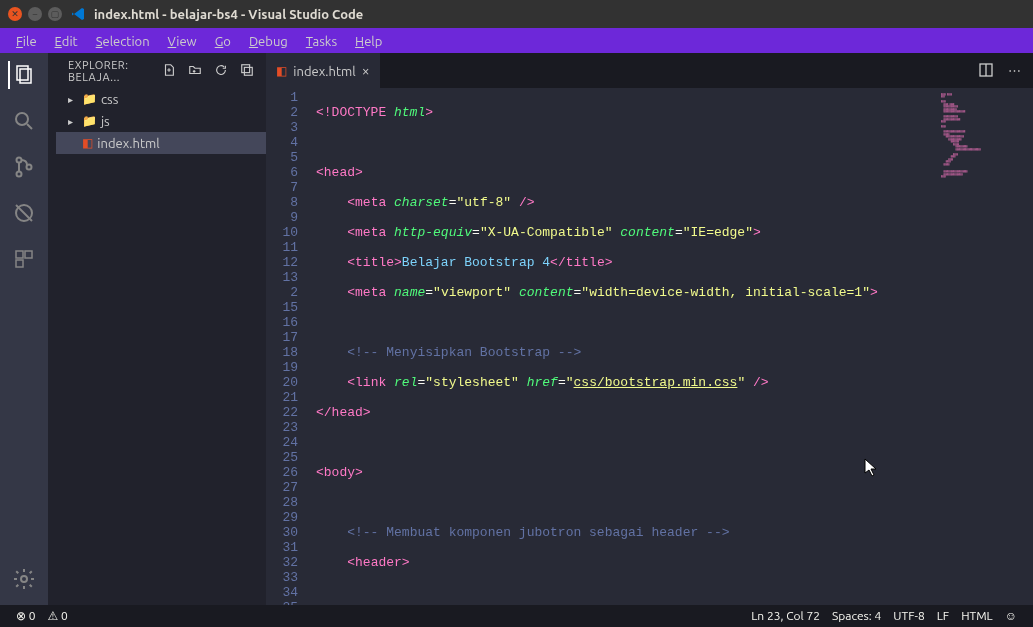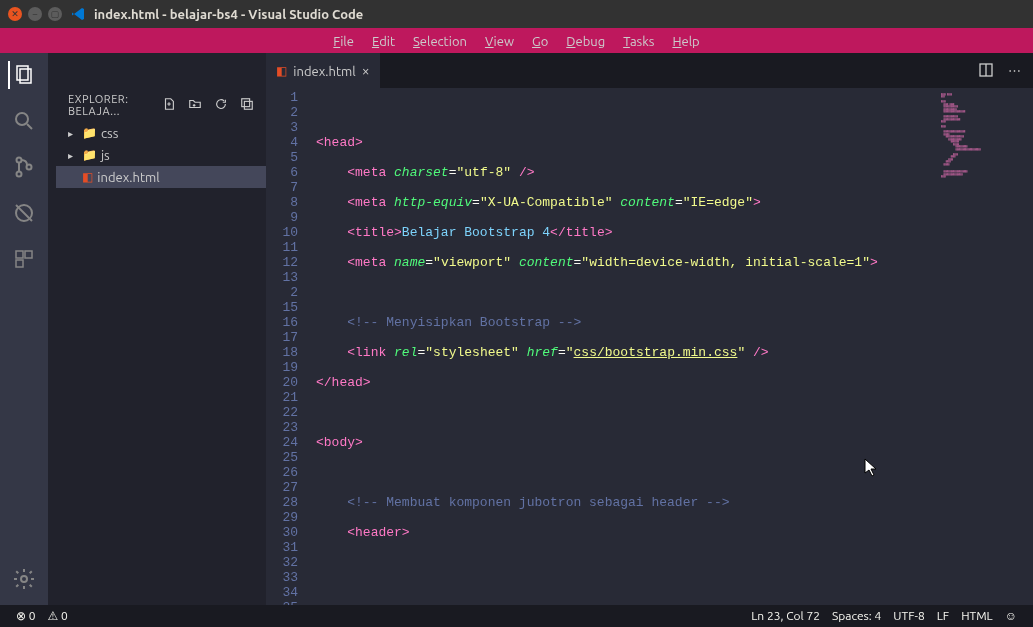--- a/index.html
+++ b/index.html
@@ -22,26 +22,25 @@
   gap: 8px;
 }
 .window-controls { display: flex; gap: 6px; }
 .wc { width: 14px; height: 14px; border-radius: 50%; display:flex;align-items:center;justify-content:center;font-size:9px;color:#333;}
 .wc.close { background: #e95420; }
 .wc.min { background: #5c5c5c; }
 .wc.max { background: #5c5c5c; }
 .titlebar-title { color: #dfdbd2; font-size: 13px; font-weight: bold; }
 .menubar {
   height: 25px;
-  background: #be185d;
+  background: #6d28d9;
   display: flex;
   align-items: center;
   padding: 0 8px;
   gap: 2px;
-  justify-content: center;
 }
 .menu-item {
   padding: 2px 8px;
   color: #ccc;
   font-size: 13px;
   cursor: pointer;
 }
 .menu-item .ul { text-decoration: underline; }
 .main { display: flex; height: calc(100% - 28px - 25px - 22px); }
 .activitybar {
@@ -63,21 +62,20 @@
   flex-direction: column;
 }
 .sidebar-header {
   height: 35px;
   display: flex;
   align-items: center;
   padding: 0 12px 0 20px;
   font-size: 11px;
   color: #ccc;
   gap: 6px;
-  margin-top: 34px;
 }
 .sidebar-header-title { flex: 1; letter-spacing: 0.5px; }
 .sidebar-header-icons { display: flex; gap: 12px; color:#ccc;}
 .sh-icon { cursor:pointer; }
 .tree { padding: 0 0 0 8px; font-size: 13px; }
 .tree-item { display: flex; align-items: center; height: 22px; padding-left: 12px; gap: 4px; cursor:pointer;}
 .tree-item.selected { background: #44475a; }
 .chev { width:10px;color:#ccc;font-size:10px;}
 .folder-icon { color: #d9b35b; font-size:12px;}
 .html-icon { color:#e44d26;font-size:12px;}
@@ -315,20 +313,21 @@
           <div>28</div>
           <div>29</div>
           <div>30</div>
           <div>31</div>
           <div>32</div>
           <div>33</div>
           <div>34</div>
           <div>35</div>
       </div>
       <div class="code">
+<div class="code-line"><span class="c-tag">&lt;!</span><span class="c-name">DOCTYPE</span><span class="c-attr"> html</span><span class="c-tag">&gt;</span></div>
 <div class="code-line"></div>
 <div class="code-line"><span class="c-tag">&lt;</span><span class="c-name">head</span><span class="c-tag">&gt;</span></div>
 <div class="code-line">    <span class="c-tag">&lt;</span><span class="c-name">meta</span><span class="c-attr"> charset</span><span class="c-pun">=</span><span class="c-str">"utf-8"</span><span class="c-tag"> /&gt;</span></div>
 <div class="code-line">    <span class="c-tag">&lt;</span><span class="c-name">meta</span><span class="c-attr"> http-equiv</span><span class="c-pun">=</span><span class="c-str">"X-UA-Compatible"</span><span class="c-attr"> content</span><span class="c-pun">=</span><span class="c-str">"IE=edge"</span><span class="c-tag">&gt;</span></div>
 <div class="code-line">    <span class="c-tag">&lt;</span><span class="c-name">title</span><span class="c-tag">&gt;</span><span class="c-text">Belajar Bootstrap 4</span><span class="c-tag">&lt;/</span><span class="c-name">title</span><span class="c-tag">&gt;</span></div>
 <div class="code-line">    <span class="c-tag">&lt;</span><span class="c-name">meta</span><span class="c-attr"> name</span><span class="c-pun">=</span><span class="c-str">"viewport"</span><span class="c-attr"> content</span><span class="c-pun">=</span><span class="c-str">"width=device-width, initial-scale=1"</span><span class="c-tag">&gt;</span></div>
 <div class="code-line"></div>
 <div class="code-line">    <span class="c-comm">&lt;!-- Menyisipkan Bootstrap --&gt;</span></div>
 <div class="code-line">    <span class="c-tag">&lt;</span><span class="c-name">link</span><span class="c-attr"> rel</span><span class="c-pun">=</span><span class="c-str">"stylesheet"</span><span class="c-attr"> href</span><span class="c-pun">=</span><span class="c-str">"</span><span class="c-str-u">css/bootstrap.min.css</span><span class="c-str">"</span><span class="c-tag"> /&gt;</span></div>
 <div class="code-line"><span class="c-tag">&lt;/</span><span class="c-name">head</span><span class="c-tag">&gt;</span></div>

